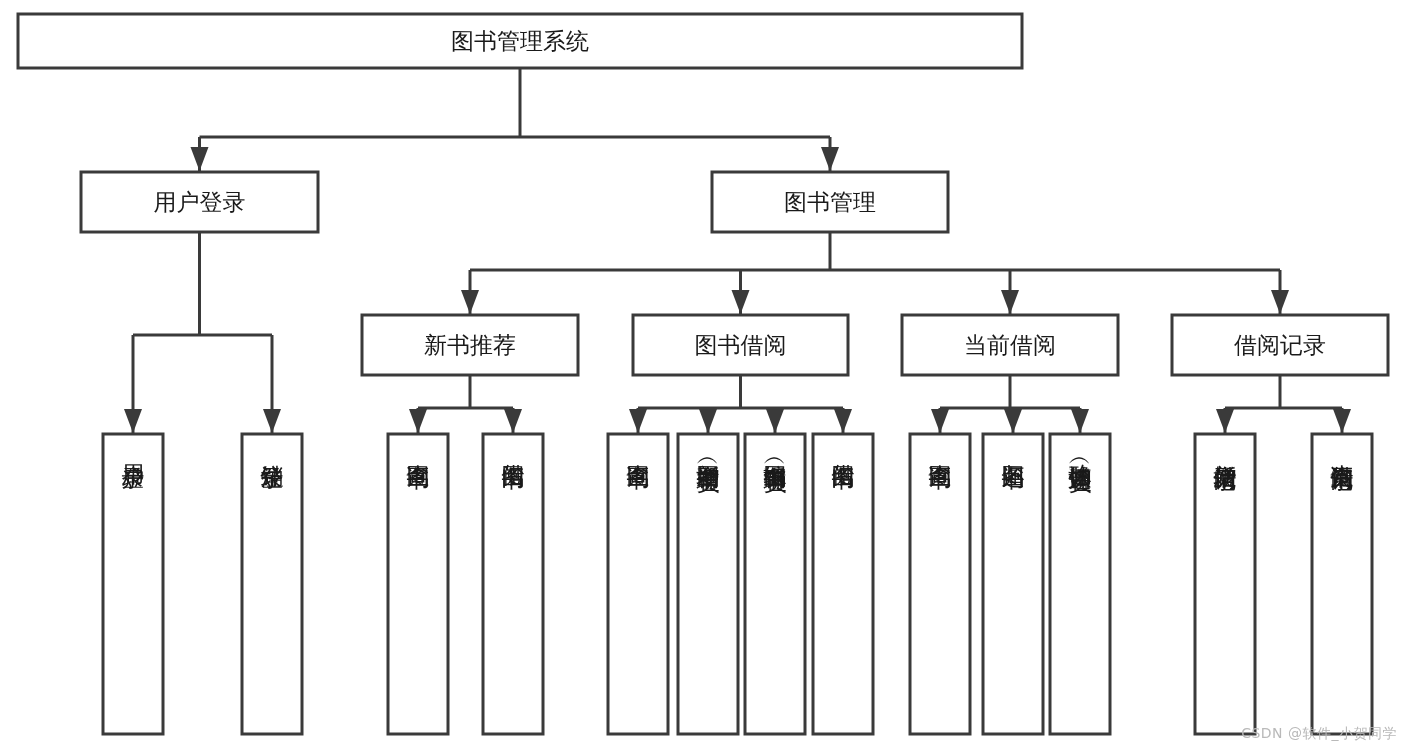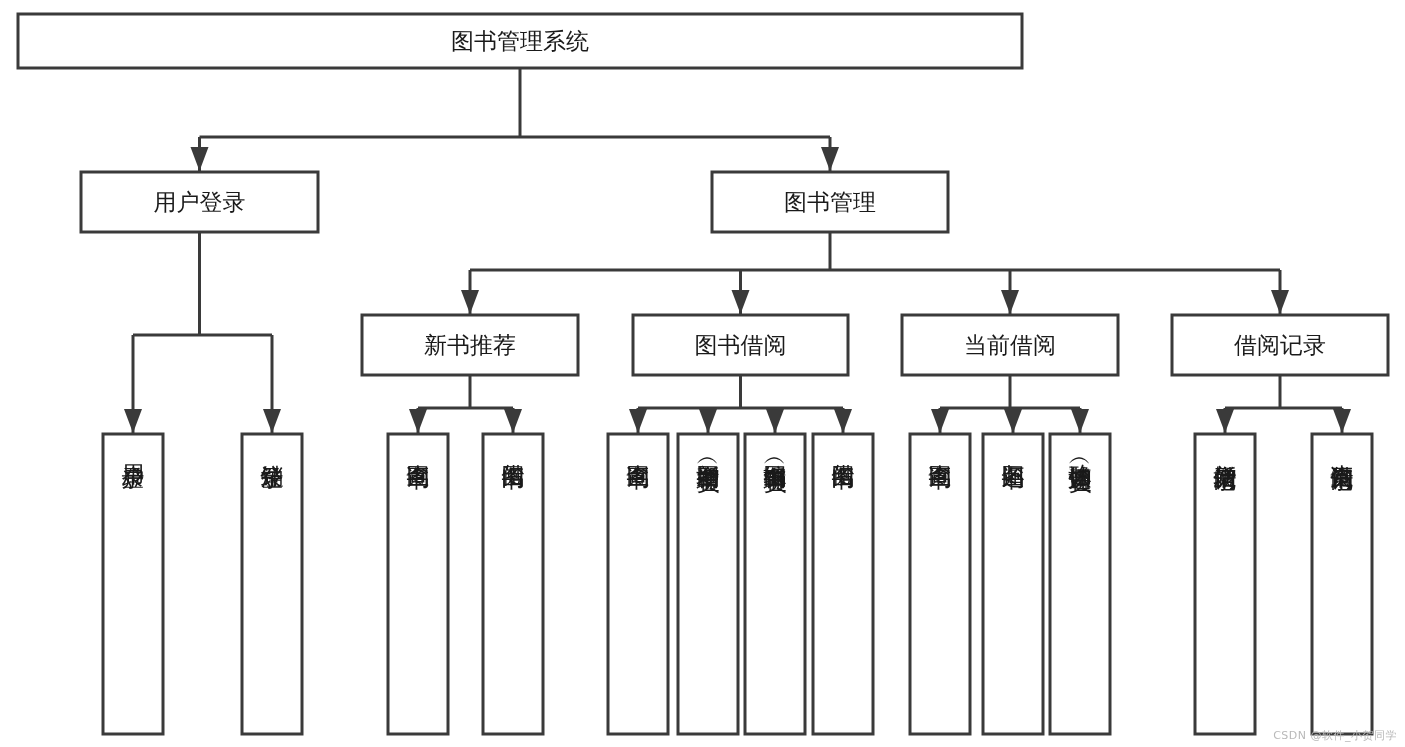--- a/index.html
+++ b/index.html
@@ -63,21 +63,21 @@
     line-height: 1;
     color: #1a1a1a;
     letter-spacing: 1px;
     white-space: nowrap;
   }
   .watermark {
     position: absolute;
     right: 8px;
     bottom: 4px;
     font-family: "DejaVu Sans", "Liberation Sans", sans-serif;
-    font-size: 11px;
+    font-size: 14px;
     color: #b9b9b9;
     letter-spacing: 0.5px;
     white-space: nowrap;
   }
 </style>
 </head>
 <body>
 
 <div id="diagram-root">
   <svg class="diagram" viewBox="0 0 1405 747">

